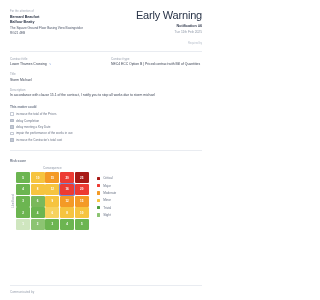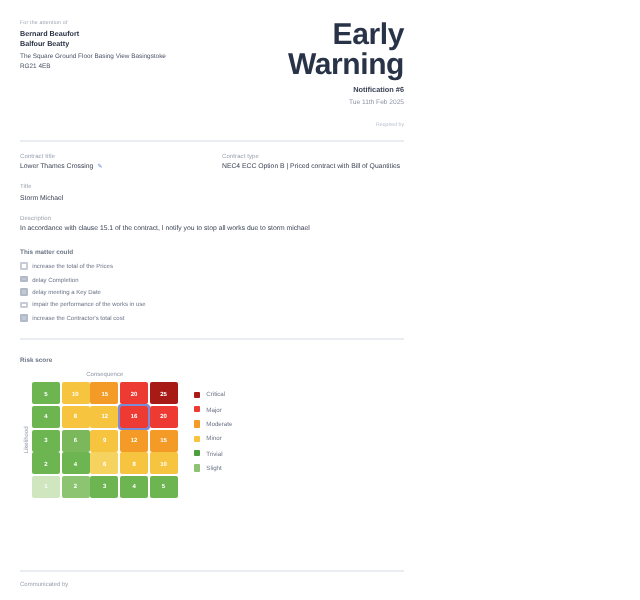--- a/index.html
+++ b/index.html
@@ -20,21 +20,21 @@
 
   
   .header{display:flex;justify-content:space-between;align-items:flex-start;}
   .addr{width:105px;}
   .addr .eyebrow{font-size:2.6px;color:#9aa2b1;letter-spacing:.1px;margin-bottom:1.6px;}
   .addr .nm{font-size:3.6px;font-weight:bold;color:#273043;line-height:1.55;}
   .addr .ln{font-size:3.2px;color:#4b5467;line-height:1.6;}
 
   .hright{text-align:right;width:90px;}
   .hright .ew{
-    font-size:15px;font-weight:bold;color:#283347;
+    font-size:11px;font-weight:normal;color:#283347;
     letter-spacing:-0.2px;line-height:1;margin-bottom:3px;
   }
   .hright .notif{font-size:3.7px;font-weight:bold;color:#3a4255;line-height:1.6;}
   .hright .dt{font-size:3.3px;color:#8d96a6;line-height:1.6;}
   .hright .req{font-size:2.6px;color:#b9c0cc;margin-top:6.5px;}
 
   .rule{height:1px;background:#e9ecf1;margin:6px 0 5px 0;}
 
   
   .cols{display:flex;gap:10px;}

